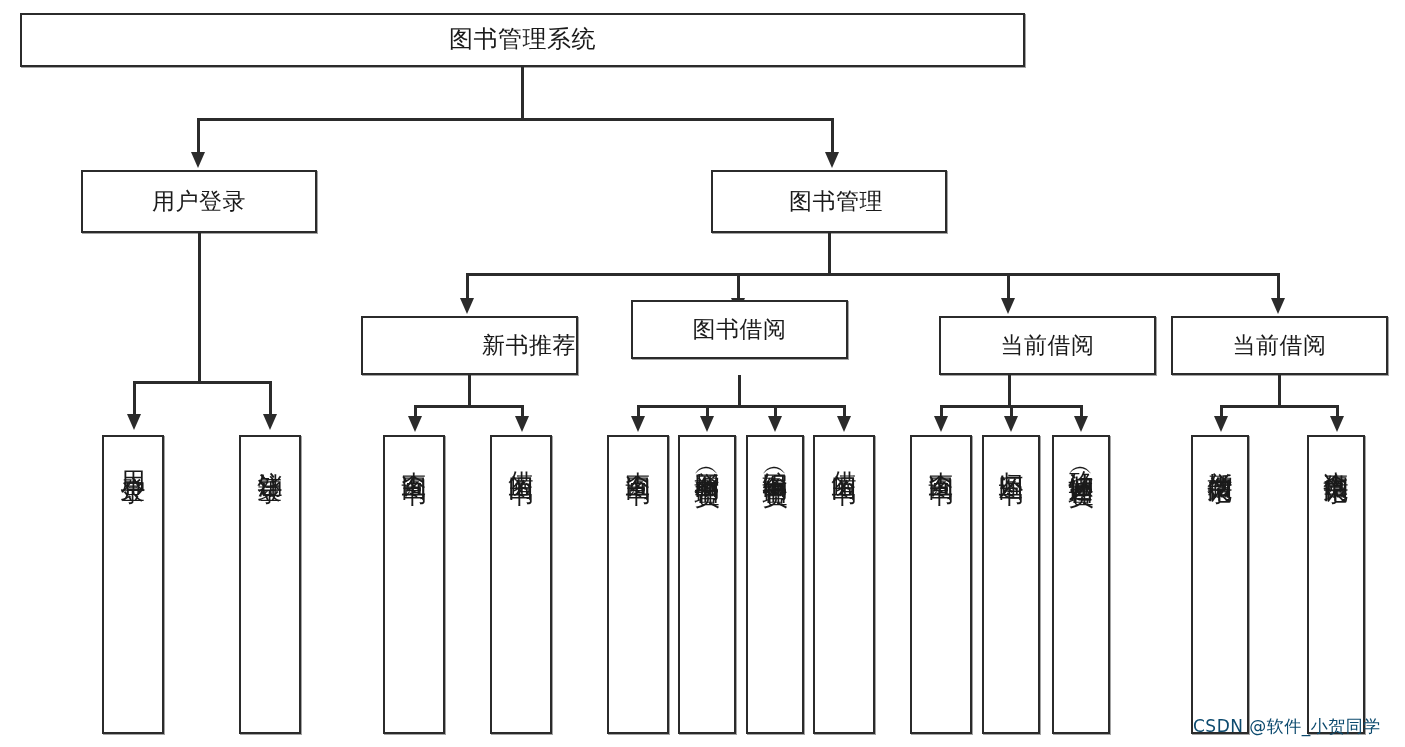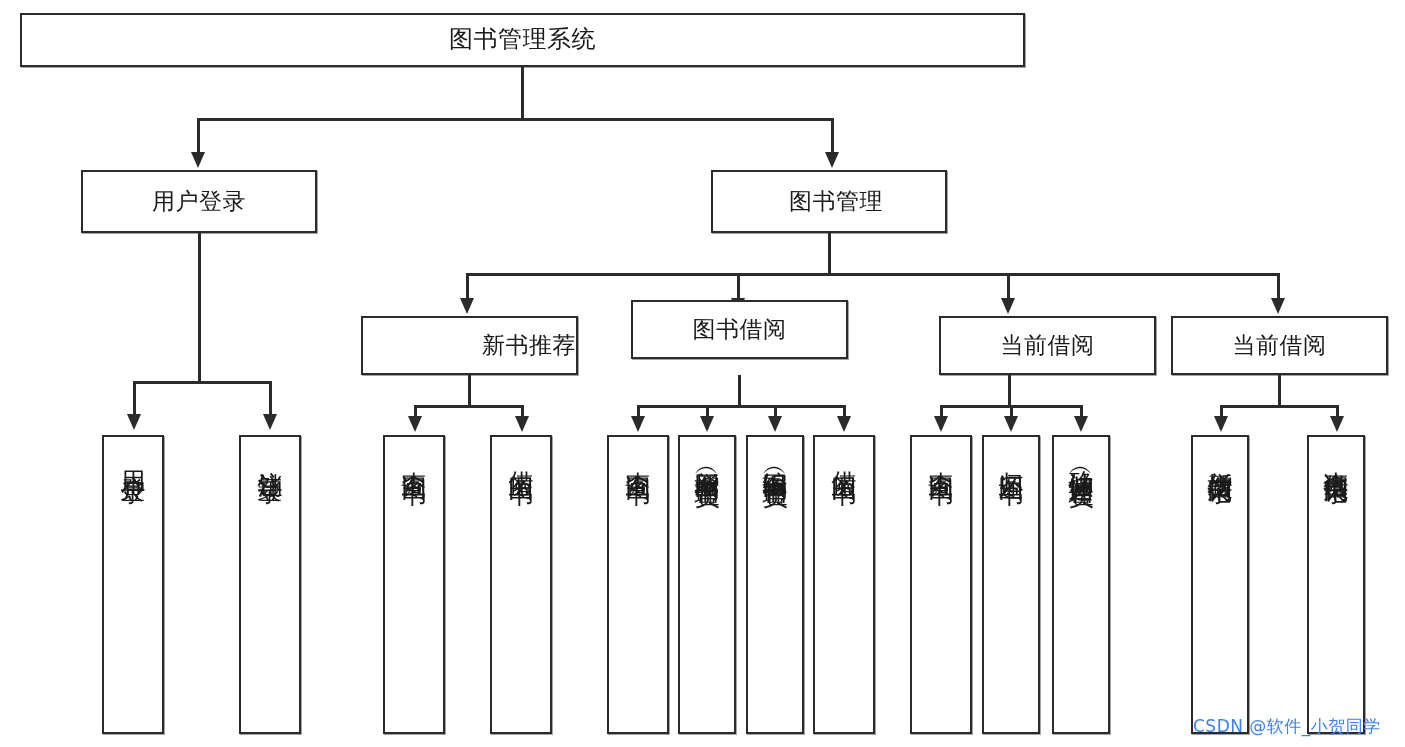--- a/index.html
+++ b/index.html
@@ -70,21 +70,21 @@
   .arrow {
     position: absolute;
     width: 0;
     height: 0;
     border-left: 7px solid transparent;
     border-right: 7px solid transparent;
     border-top: 16px solid #2b2b2b;
   }
   .watermark {
     position: absolute;
-    color: #3b82f6;
+    color: #0c4a6e;
     font-size: 17px;
     white-space: nowrap;
     letter-spacing: 0.5px;
     user-select: none;
     text-align: center;
   }
 </style>
 </head>
 <body>
 

